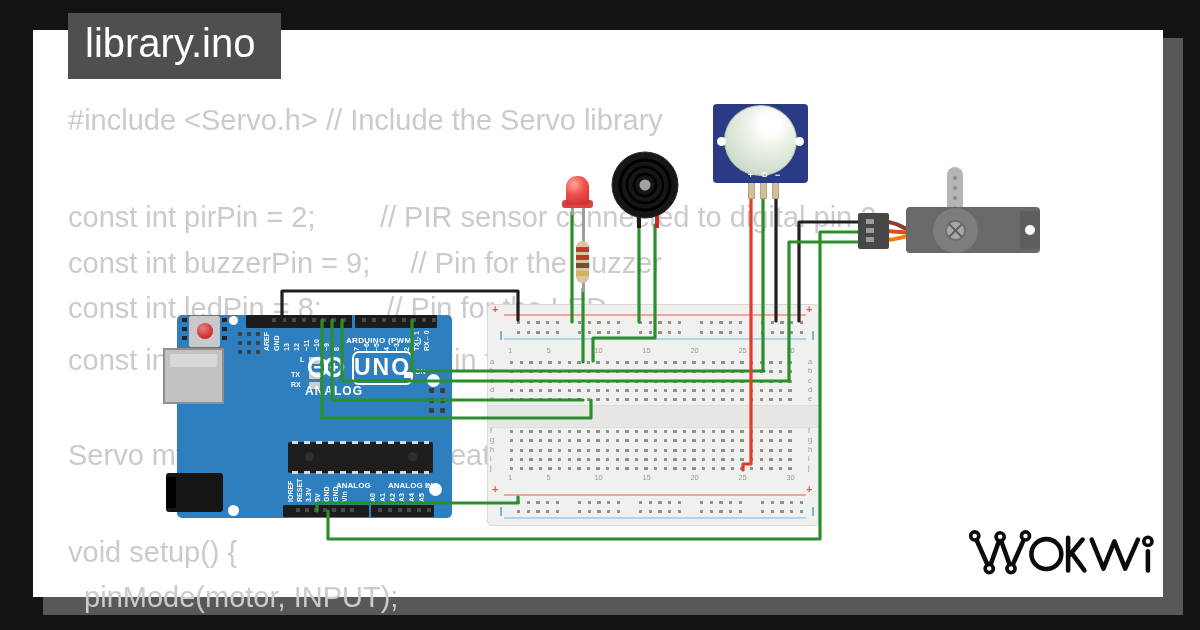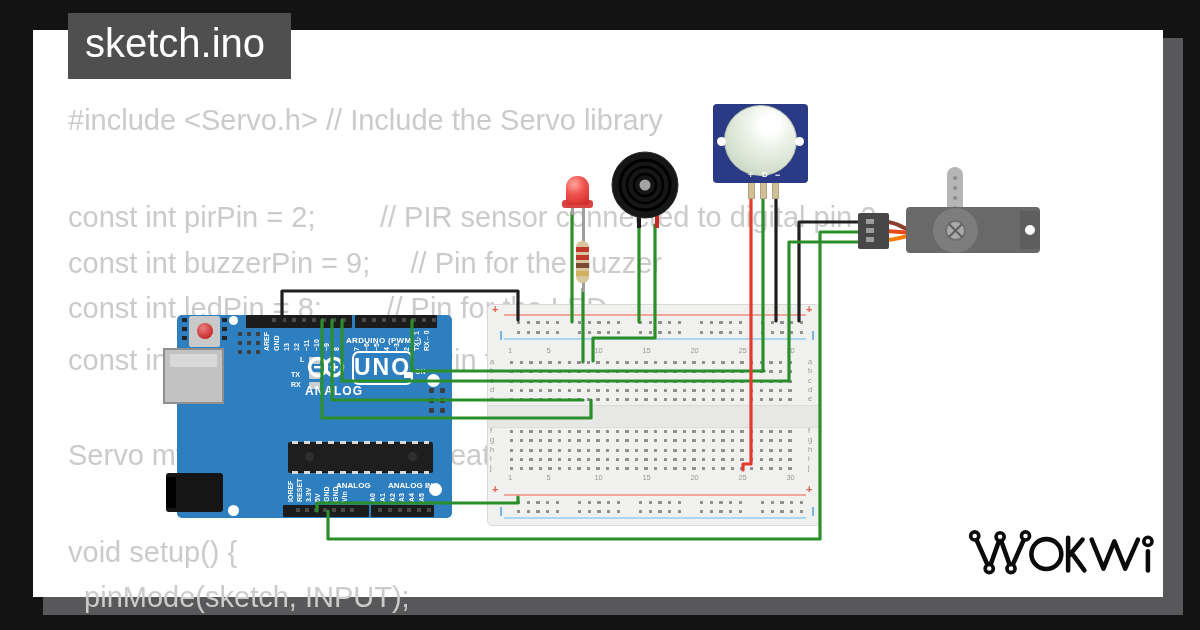--- a/index.html
+++ b/index.html
@@ -61,21 +61,21 @@
   <div class="abs" id="canvas-card"></div>
 
   <div id="code-layer">
       <div class="code-line" style="top: 104px;">#include &lt;Servo.h&gt; // Include the Servo library</div>
       <div class="code-line" style="top: 201px;">const int pirPin = 2;        // PIR sensor connected to digital pin 2</div>
       <div class="code-line" style="top: 247px;">const int buzzerPin = 9;     // Pin for the buzzer</div>
       <div class="code-line" style="top: 292px;">const int ledPin = 8;        // Pin for the LED</div>
       <div class="code-line" style="top: 344px;">const int servoPin = 10;     // Pin for the servo motor</div>
       <div class="code-line" style="top: 439px;">Servo myServo;               // Create servo object</div>
       <div class="code-line" style="top: 536px;">void setup() {</div>
-      <div class="code-line" style="top: 581px;">  pinMode(sketch, INPUT);</div>
+      <div class="code-line" style="top: 581px;">  pinMode(motor, INPUT);</div>
     </div>
 
   <div class="abs" id="breadboard"></div>
   <div class="abs" id="bb-channel"></div>
   <div id="bb-detail">
       <div style="position: absolute; z-index: 4; left: 510px; top: 361px; width: 3.4px; height: 3.4px; background: rgb(142, 142, 142); border-radius: 0.5px;"></div>
       <div style="position: absolute; z-index: 4; left: 510px; top: 370px; width: 3.4px; height: 3.4px; background: rgb(142, 142, 142); border-radius: 0.5px;"></div>
       <div style="position: absolute; z-index: 4; left: 510px; top: 380px; width: 3.4px; height: 3.4px; background: rgb(142, 142, 142); border-radius: 0.5px;"></div>
       <div style="position: absolute; z-index: 4; left: 510px; top: 389px; width: 3.4px; height: 3.4px; background: rgb(142, 142, 142); border-radius: 0.5px;"></div>
       <div style="position: absolute; z-index: 4; left: 510px; top: 398px; width: 3.4px; height: 3.4px; background: rgb(142, 142, 142); border-radius: 0.5px;"></div>
@@ -719,21 +719,21 @@
     <line x1="4" y1="4" x2="17" y2="17" stroke="#5f5f5f" stroke-width="2"></line>
     <line x1="17" y1="4" x2="4" y2="17" stroke="#5f5f5f" stroke-width="2"></line>
   </svg>
   <div class="abs" id="servo-conn">
     <div class="conn-pin" style="top:6px;"></div>
     <div class="conn-pin" style="top:15px;"></div>
     <div class="conn-pin" style="top:24px;"></div>
   </div>
 
   <div class="abs" id="title-box">
-    <span>sketch.ino</span>
+    <span>library.ino</span>
   </div>
 
   <svg class="abs" id="wokwi-logo" width="195" height="68" viewBox="0 0 215 75">
     <g stroke="#0b0b0b" stroke-width="5" fill="none" stroke-linecap="round" stroke-linejoin="round">
       <path d="M14,22 L30,58 L42,24 L54,58 L70,22"></path>
       <circle cx="93" cy="42" r="16.5"></circle>
       <path d="M117,24 L117,60 M117,45 L133,26 M121,41 L135,60"></path>
       <path d="M143,26 L156,58 L168,28 L180,58 L194,26"></path>
       <path d="M205,39 L205,60"></path>
     </g>

